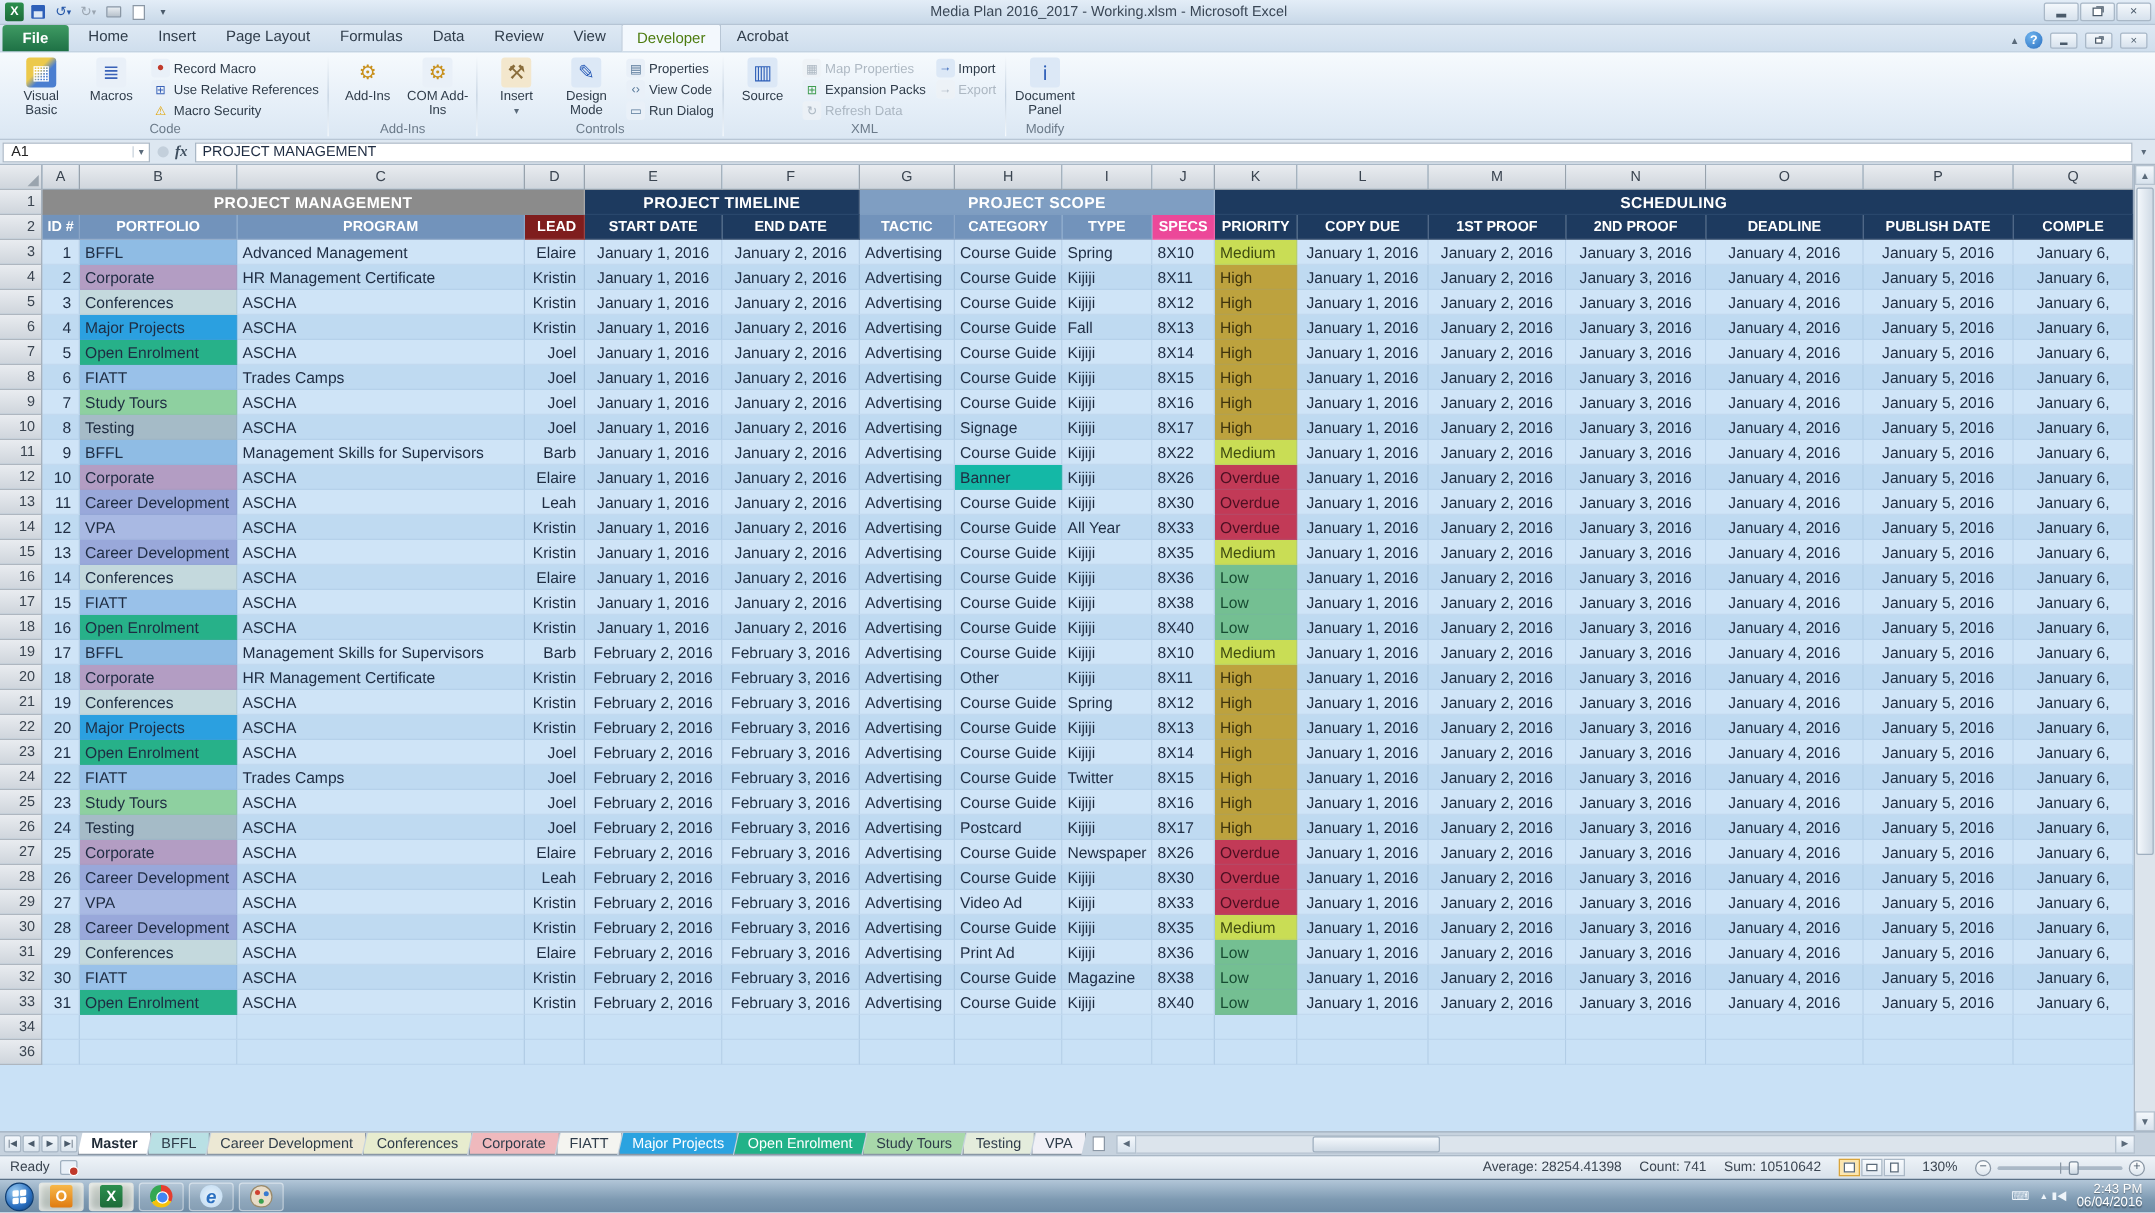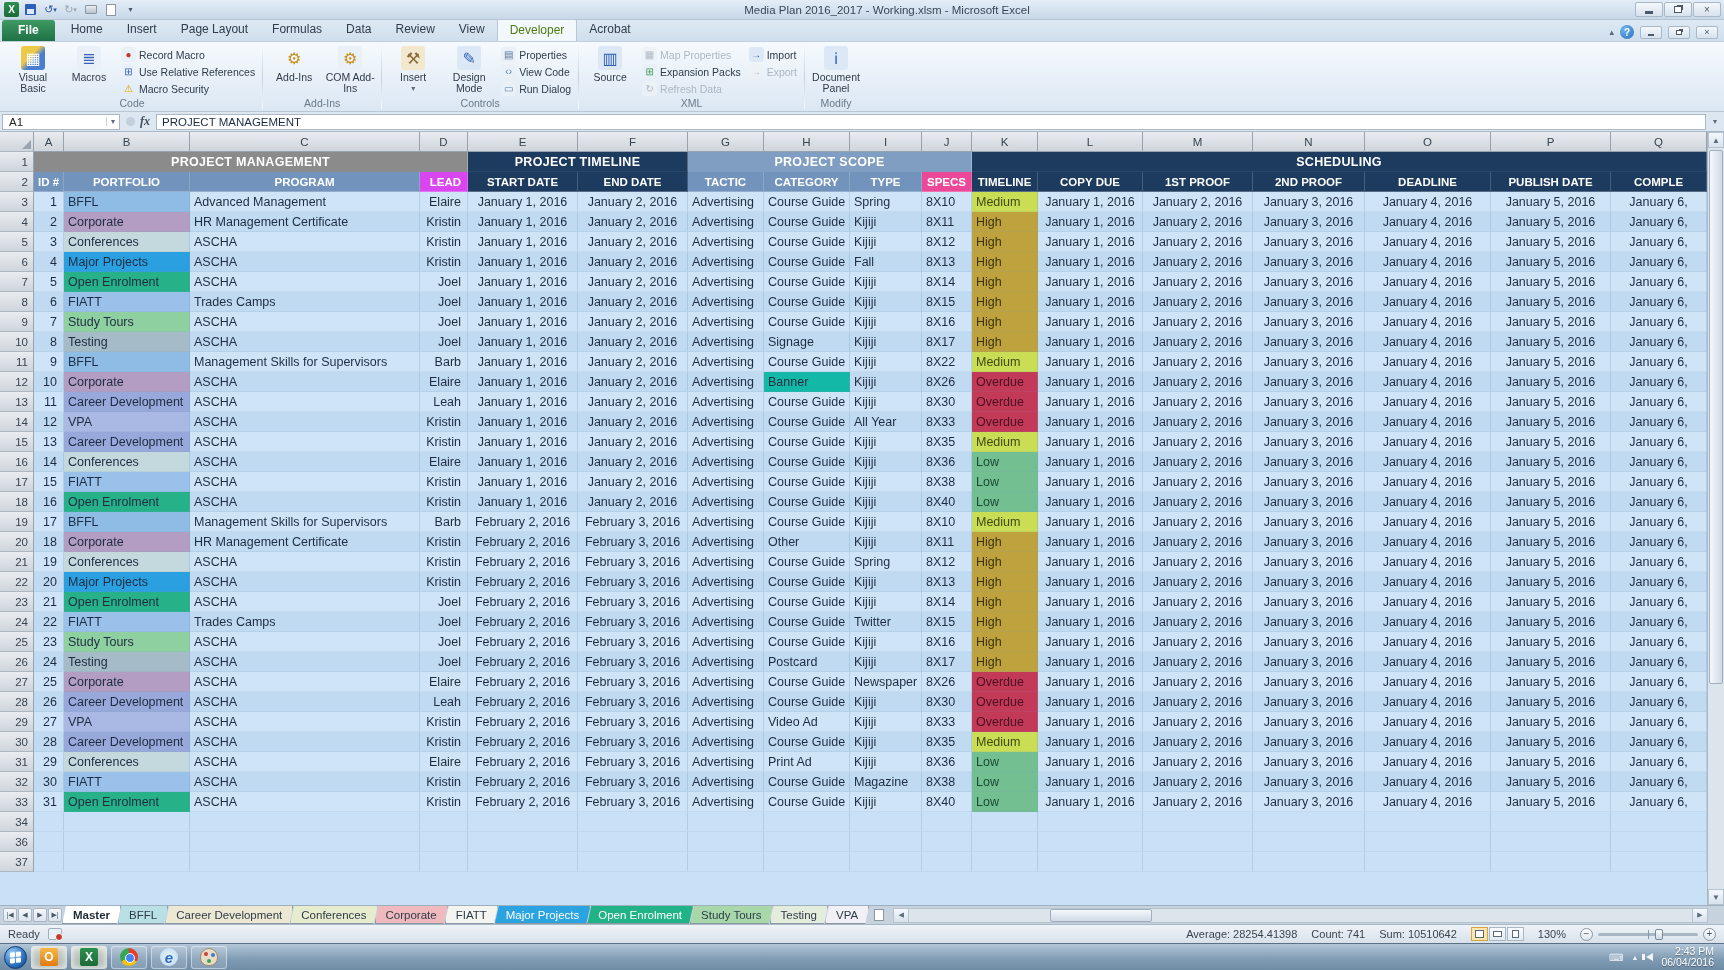--- a/index.html
+++ b/index.html
@@ -345,28 +345,28 @@
           <div class="cell ghdr" style="width: 434px; flex: 0 0 434px; background: rgb(139, 139, 139);">PROJECT MANAGEMENT</div>
           <div class="cell ghdr" style="width: 220px; flex: 0 0 220px; background: rgb(29, 58, 95);">PROJECT TIMELINE</div>
           <div class="cell ghdr" style="width: 284px; flex: 0 0 284px; background: rgb(127, 158, 194);">PROJECT SCOPE</div>
           <div class="cell ghdr" style="width: 735px; flex: 0 0 735px; background: rgb(29, 58, 95);">SCHEDULING</div>
         </div>
         <div class="grow">
           <div class="gut">2</div>
           <div class="cell hdr al-l" style="width: 30px; flex: 0 0 30px; background: rgb(114, 147, 187);">ID #</div>
           <div class="cell hdr al-c" style="width: 126px; flex: 0 0 126px; background: rgb(114, 147, 187);">PORTFOLIO</div>
           <div class="cell hdr al-c" style="width: 230px; flex: 0 0 230px; background: rgb(114, 147, 187);">PROGRAM</div>
-          <div class="cell hdr al-r" style="width: 48px; flex: 0 0 48px; background: #d946ef;">LEAD</div>
+          <div class="cell hdr al-r" style="width: 48px; flex: 0 0 48px; background: #7f1d1d;">LEAD</div>
           <div class="cell hdr al-c" style="width: 110px; flex: 0 0 110px; background: rgb(29, 58, 95);">START DATE</div>
           <div class="cell hdr al-c" style="width: 110px; flex: 0 0 110px; background: rgb(29, 58, 95);">END DATE</div>
           <div class="cell hdr al-c" style="width: 76px; flex: 0 0 76px; background: rgb(114, 147, 187);">TACTIC</div>
           <div class="cell hdr al-c" style="width: 86px; flex: 0 0 86px; background: rgb(114, 147, 187);">CATEGORY</div>
           <div class="cell hdr al-c" style="width: 72px; flex: 0 0 72px; background: rgb(114, 147, 187);">TYPE</div>
           <div class="cell hdr al-c" style="width: 50px; flex: 0 0 50px; background: #ec4899;">SPECS</div>
-          <div class="cell hdr al-c" style="width: 66px; flex: 0 0 66px; background: rgb(29, 58, 95);">TIMELINE</div>
+          <div class="cell hdr al-c" style="width: 66px; flex: 0 0 66px; background: rgb(29, 58, 95);">PRIORITY</div>
           <div class="cell hdr al-c" style="width: 105px; flex: 0 0 105px; background: rgb(29, 58, 95);">COPY DUE</div>
           <div class="cell hdr al-c" style="width: 110px; flex: 0 0 110px; background: rgb(29, 58, 95);">1ST PROOF</div>
           <div class="cell hdr al-c" style="width: 112px; flex: 0 0 112px; background: rgb(29, 58, 95);">2ND PROOF</div>
           <div class="cell hdr al-c" style="width: 126px; flex: 0 0 126px; background: rgb(29, 58, 95);">DEADLINE</div>
           <div class="cell hdr al-c" style="width: 120px; flex: 0 0 120px; background: rgb(29, 58, 95);">PUBLISH DATE</div>
           <div class="cell hdr al-c" style="width: 96px; flex: 0 0 96px; background: rgb(29, 58, 95);">COMPLE</div>
         </div>
         <div class="grow">
           <div class="gut">3</div>
           <div class="cell al-r" style="width: 30px; flex: 0 0 30px; background: rgb(207, 228, 247);">1</div>
@@ -1002,40 +1002,20 @@
           <div class="cell " style="width: 66px; flex: 0 0 66px; background: rgb(201, 225, 246);"></div>
           <div class="cell " style="width: 105px; flex: 0 0 105px; background: rgb(201, 225, 246);"></div>
           <div class="cell " style="width: 110px; flex: 0 0 110px; background: rgb(201, 225, 246);"></div>
           <div class="cell " style="width: 112px; flex: 0 0 112px; background: rgb(201, 225, 246);"></div>
           <div class="cell " style="width: 126px; flex: 0 0 126px; background: rgb(201, 225, 246);"></div>
           <div class="cell " style="width: 120px; flex: 0 0 120px; background: rgb(201, 225, 246);"></div>
           <div class="cell " style="width: 96px; flex: 0 0 96px; background: rgb(201, 225, 246);"></div>
         </div>
         <div class="grow">
           <div class="gut">36</div>
-          <div class="cell " style="width: 30px; flex: 0 0 30px; background: rgb(201, 225, 246);"></div>
-          <div class="cell " style="width: 126px; flex: 0 0 126px; background: rgb(201, 225, 246);"></div>
-          <div class="cell " style="width: 230px; flex: 0 0 230px; background: rgb(201, 225, 246);"></div>
-          <div class="cell " style="width: 48px; flex: 0 0 48px; background: rgb(201, 225, 246);"></div>
-          <div class="cell " style="width: 110px; flex: 0 0 110px; background: rgb(201, 225, 246);"></div>
-          <div class="cell " style="width: 110px; flex: 0 0 110px; background: rgb(201, 225, 246);"></div>
-          <div class="cell " style="width: 76px; flex: 0 0 76px; background: rgb(201, 225, 246);"></div>
-          <div class="cell " style="width: 86px; flex: 0 0 86px; background: rgb(201, 225, 246);"></div>
-          <div class="cell " style="width: 72px; flex: 0 0 72px; background: rgb(201, 225, 246);"></div>
-          <div class="cell " style="width: 50px; flex: 0 0 50px; background: rgb(201, 225, 246);"></div>
-          <div class="cell " style="width: 66px; flex: 0 0 66px; background: rgb(201, 225, 246);"></div>
-          <div class="cell " style="width: 105px; flex: 0 0 105px; background: rgb(201, 225, 246);"></div>
-          <div class="cell " style="width: 110px; flex: 0 0 110px; background: rgb(201, 225, 246);"></div>
-          <div class="cell " style="width: 112px; flex: 0 0 112px; background: rgb(201, 225, 246);"></div>
-          <div class="cell " style="width: 126px; flex: 0 0 126px; background: rgb(201, 225, 246);"></div>
-          <div class="cell " style="width: 120px; flex: 0 0 120px; background: rgb(201, 225, 246);"></div>
-          <div class="cell " style="width: 96px; flex: 0 0 96px; background: rgb(201, 225, 246);"></div>
-        </div>
-        <div class="grow">
-          <div class="gut">37</div>
           <div class="cell " style="width: 30px; flex: 0 0 30px; background: rgb(201, 225, 246);"></div>
           <div class="cell " style="width: 126px; flex: 0 0 126px; background: rgb(201, 225, 246);"></div>
           <div class="cell " style="width: 230px; flex: 0 0 230px; background: rgb(201, 225, 246);"></div>
           <div class="cell " style="width: 48px; flex: 0 0 48px; background: rgb(201, 225, 246);"></div>
           <div class="cell " style="width: 110px; flex: 0 0 110px; background: rgb(201, 225, 246);"></div>
           <div class="cell " style="width: 110px; flex: 0 0 110px; background: rgb(201, 225, 246);"></div>
           <div class="cell " style="width: 76px; flex: 0 0 76px; background: rgb(201, 225, 246);"></div>
           <div class="cell " style="width: 86px; flex: 0 0 86px; background: rgb(201, 225, 246);"></div>
           <div class="cell " style="width: 72px; flex: 0 0 72px; background: rgb(201, 225, 246);"></div>
           <div class="cell " style="width: 50px; flex: 0 0 50px; background: rgb(201, 225, 246);"></div>

